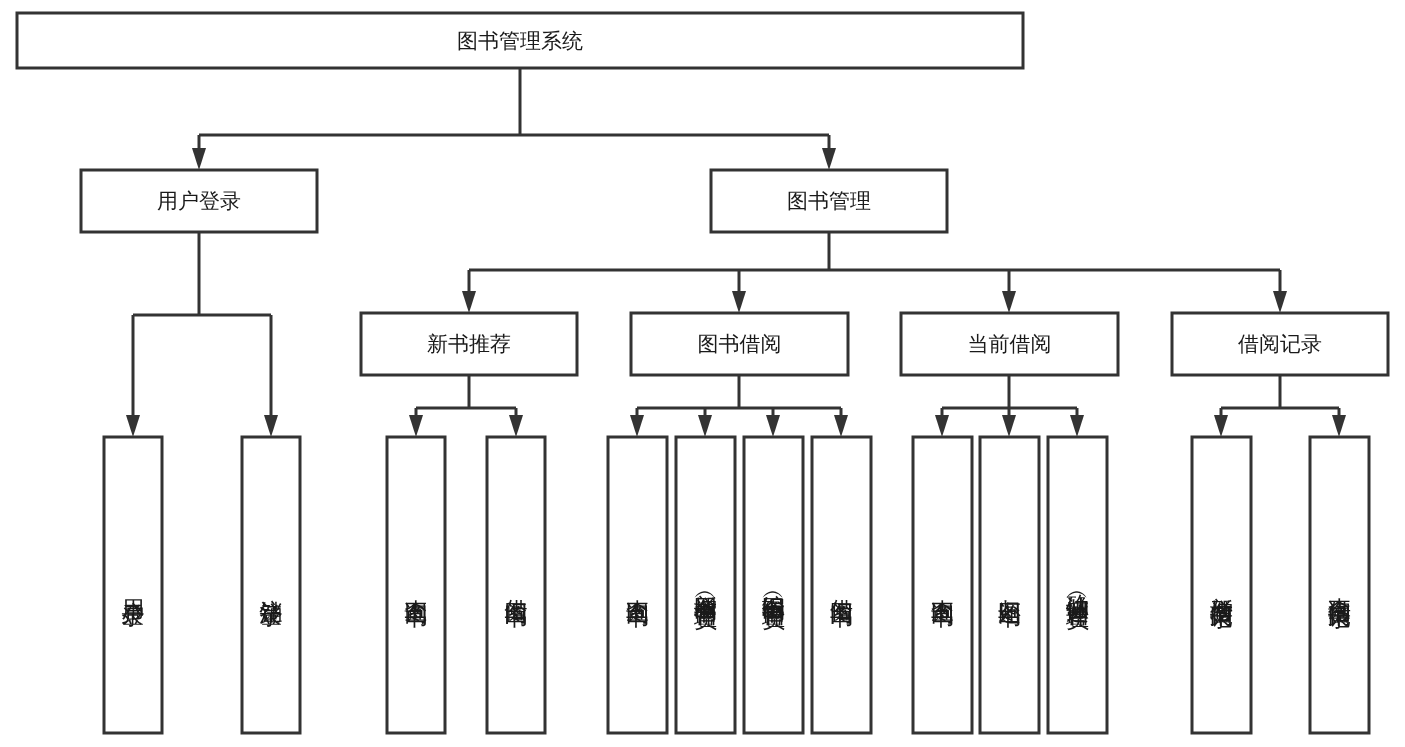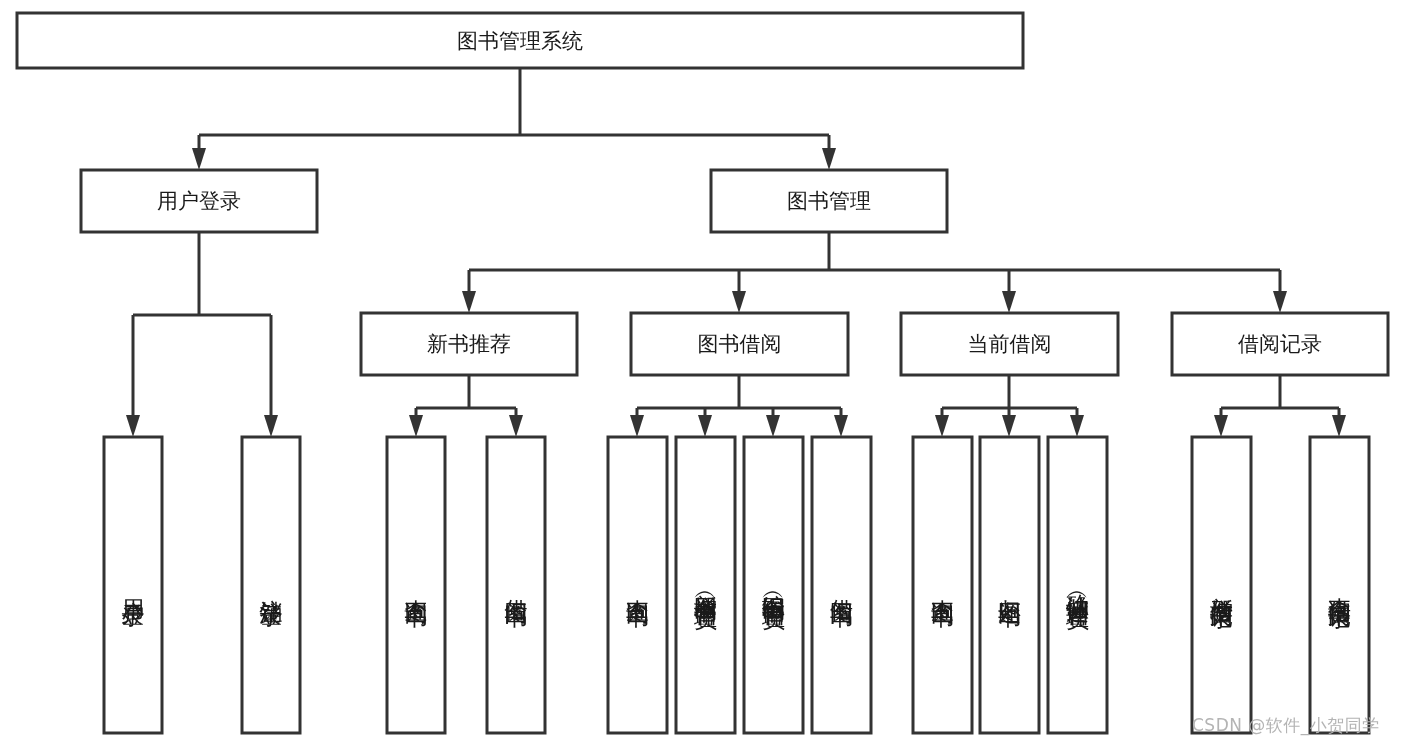--- a/index.html
+++ b/index.html
@@ -174,15 +174,14 @@
       <div class="leaf-label-wrap" style="left: 676px; top: 437px; width: 59px; height: 296px;">新增图书（管理员）</div>
       <div class="leaf-label-wrap" style="left: 744px; top: 437px; width: 59px; height: 296px;">编辑图书（管理员）</div>
       <div class="leaf-label-wrap" style="left: 812px; top: 437px; width: 59px; height: 296px;">借阅图书</div>
       <div class="leaf-label-wrap" style="left: 913px; top: 437px; width: 59px; height: 296px;">查询图书</div>
       <div class="leaf-label-wrap" style="left: 980px; top: 437px; width: 59px; height: 296px;">归还图书</div>
       <div class="leaf-label-wrap" style="left: 1048px; top: 437px; width: 59px; height: 296px;">确认归还（管理员）</div>
       <div class="leaf-label-wrap" style="left: 1192px; top: 437px; width: 59px; height: 296px;">新增借阅记录</div>
       <div class="leaf-label-wrap" style="left: 1310px; top: 437px; width: 59px; height: 296px;">查询借阅记录</div>
     </div>
 
-  <div class="watermark" style="left:1192px; top:714px;">CSDN @软件_小贺同学</div>
 
 </div>
 
 </body></html>

